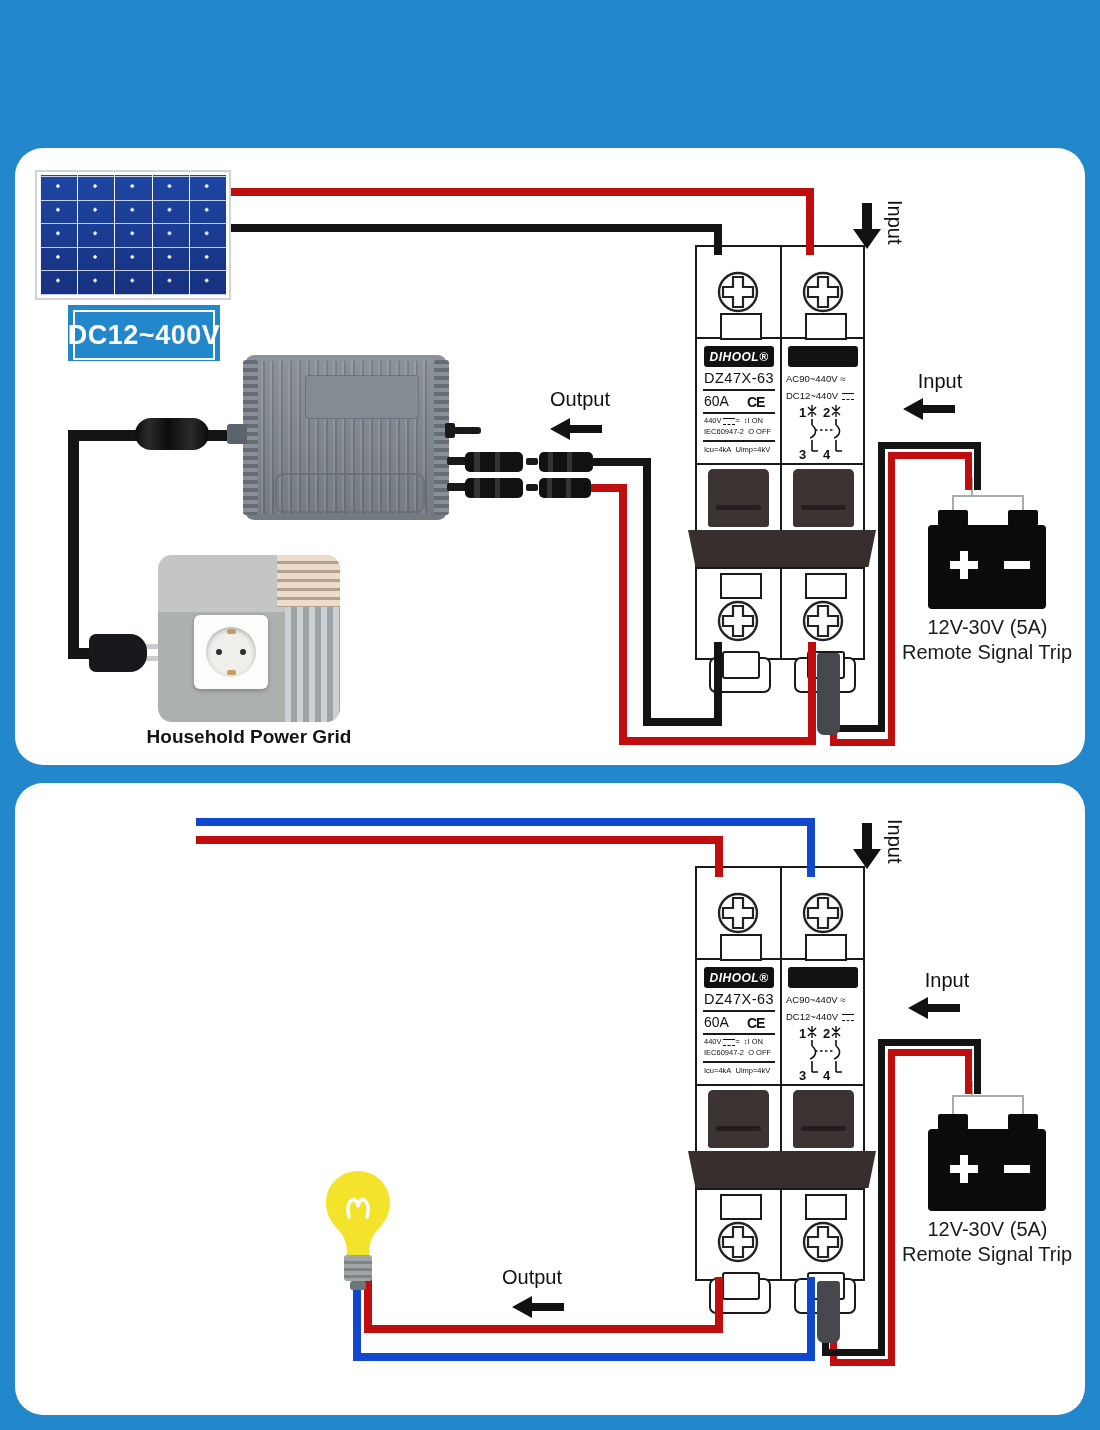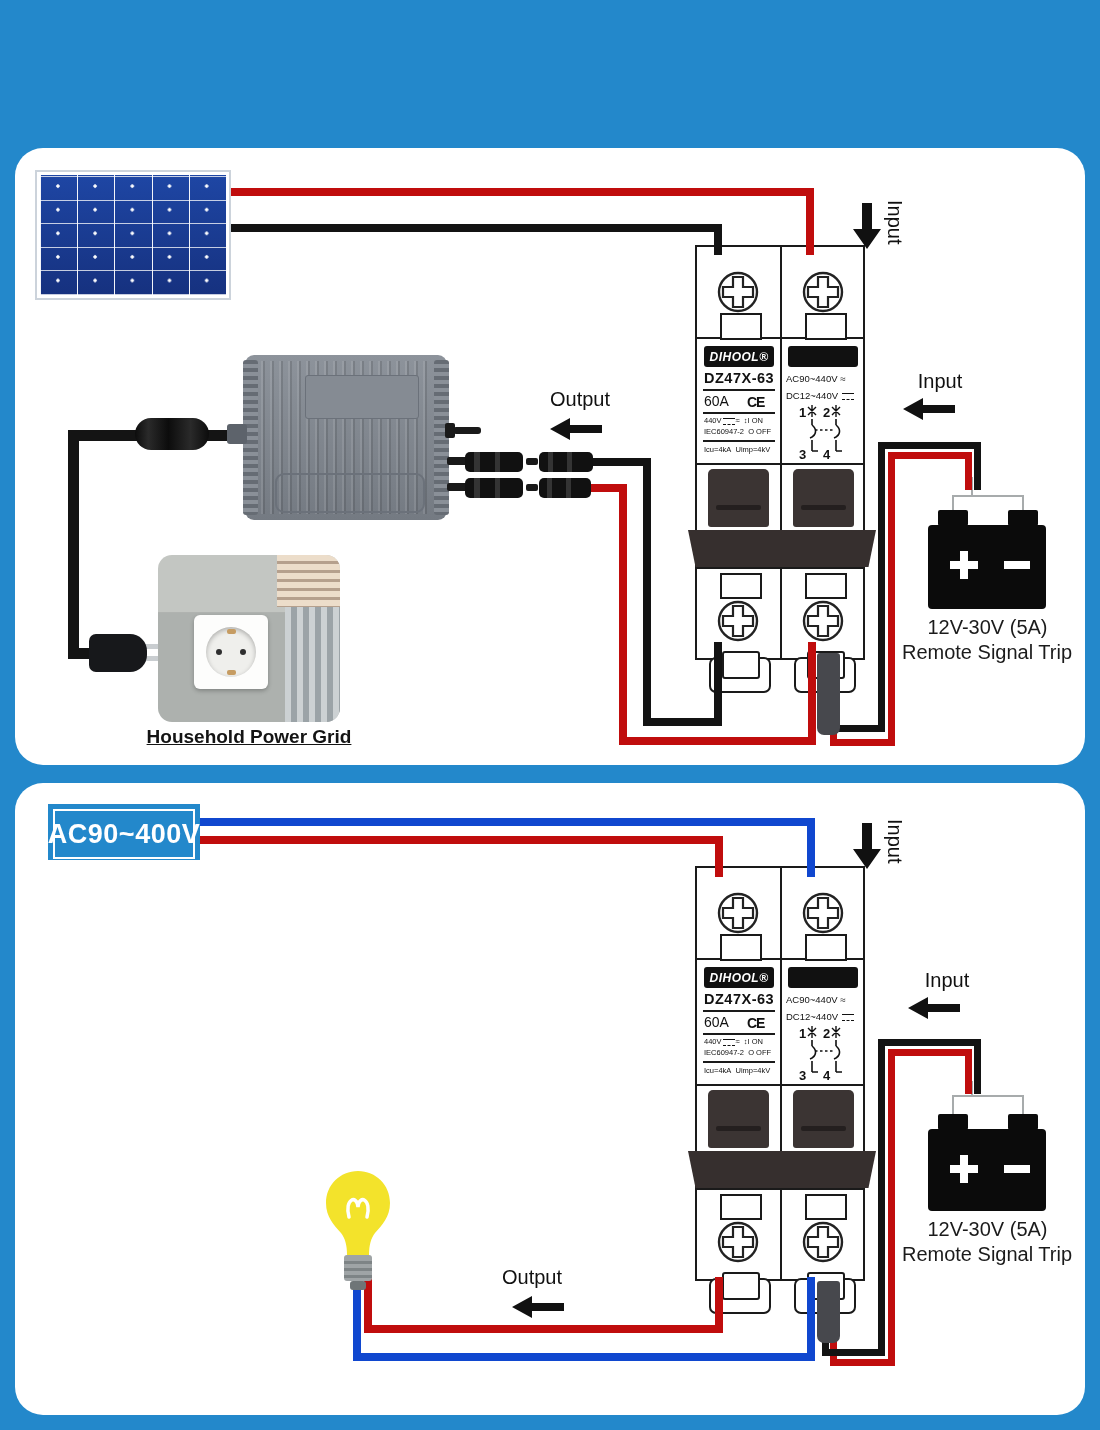--- a/index.html
+++ b/index.html
@@ -65,21 +65,21 @@
   
   .breaker-slot{width:170px;height:415px;z-index:1;}
   .breaker{position:relative;width:170px;height:415px;background:#fff;border:2px solid #1a1a1a;box-sizing:border-box;}
   .bk-vline{left:83px;top:0;width:2px;height:100%;background:#1a1a1a;}
   .bk-hline{left:0;width:100%;height:2px;background:#1a1a1a;}
   .screw{z-index:1;}
   .bk-rect{border:2px solid #1a1a1a;background:#fff;}
   .bk-logo{left:7px;top:99px;width:70px;height:21px;background:#111;border-radius:3px;color:#fff;
     display:flex;align-items:center;justify-content:center;font-size:12px;font-weight:bold;font-style:italic;letter-spacing:.5px;}
   .bk-bar{left:91px;top:99px;width:70px;height:21px;background:#111;border-radius:3px;}
-  .bk-model{left:7px;top:123px;font-size:14.5px;font-weight:bold;color:#111;letter-spacing:.5px;}
+  .bk-model{left:7px;top:123px;font-size:14.5px;font-weight:normal;color:#111;letter-spacing:.5px;}
   .bk-rule{left:6px;width:72px;height:2px;background:#1a1a1a;}
   .bk-amp{left:7px;top:146px;font-size:14px;color:#111;}
   .bk-ce{left:50px;top:147px;font-size:14px;font-weight:bold;color:#111;letter-spacing:-1px;}
   .bk-tiny{font-size:7.5px;color:#111;line-height:10px;white-space:nowrap;}
   .dcsym{display:inline-block;width:12px;height:7px;position:relative;vertical-align:middle;margin:0 1px;}
   .dcsym::before{content:"";position:absolute;left:0;right:0;top:0;border-top:1.5px solid #111;}
   .dcsym::after{content:"";position:absolute;left:0;right:0;bottom:0;border-top:1.5px dashed #111;}
   .bk-ac1{left:89px;top:126px;font-size:9.5px;color:#111;white-space:nowrap;}
   .bk-ac2{left:89px;top:143px;font-size:9.5px;color:#111;white-space:nowrap;}
   .handle{top:222px;width:61px;height:58px;background:#3b3433;border-radius:5px 5px 3px 3px;z-index:1;}
@@ -109,20 +109,23 @@
 </head>
 <body>
 
 <div class="page">
 
   <section class="abs panel" id="panel1">
     <div class="abs solar">
       <div class="solar-grid"></div>
     </div>
 
+    <div class="abs srclabel" style="left:53px;top:157px;width:152px;height:56px;">
+      <div class="inner">DC12~400V</div>
+    </div>
 
     <div class="wireseg" style="background: rgb(167, 171, 172); left: 937px; top: 347px; width: 2px; height: 18px;"></div>
       <div class="wireseg" style="background: rgb(167, 171, 172); left: 1007px; top: 347px; width: 2px; height: 18px;"></div>
       <div class="wireseg" style="background: rgb(167, 171, 172); left: 937px; top: 347px; width: 72px; height: 2px;"></div>
       <div class="wireseg" style="background: rgb(167, 171, 172); left: 956px; top: 329px; width: 2px; height: 20px;"></div>
       <div class="wireseg" style="background: rgb(192, 13, 13); left: 949.5px; top: 303.5px; width: 7px; height: 38px;"></div>
       <div class="wireseg" style="background: rgb(192, 13, 13); left: 872.5px; top: 303.5px; width: 84px; height: 7px;"></div>
       <div class="wireseg" style="background: rgb(192, 13, 13); left: 872.5px; top: 303.5px; width: 7px; height: 294px;"></div>
       <div class="wireseg" style="background: rgb(192, 13, 13); left: 814.5px; top: 590.5px; width: 65px; height: 7px;"></div>
       <div class="wireseg" style="background: rgb(192, 13, 13); left: 814.5px; top: 562.5px; width: 7px; height: 35px;"></div>
@@ -180,21 +183,21 @@
       <div class="curtain"></div>
       <div class="plate">
         <div class="socket">
           <div class="hole" style="left:10px;"></div>
           <div class="hole" style="right:10px;"></div>
           <div class="clip" style="top:2px;"></div>
           <div class="clip" style="bottom:2px;"></div>
         </div>
       </div>
     </div>
-    <div class="abs caption" style="left:84px;top:578px;width:300px;text-decoration:underline;">Household Power Grid</div>
+    <div class="abs caption" style="left:84px;top:578px;width:300px;">Household Power Grid</div>
 
     <div class="abs breaker-slot" style="left:680px;top:97px;">
   <div class="breaker">
     <div class="abs bk-vline"></div>
     <div class="abs bk-hline" style="top:90px;"></div>
     <div class="abs bk-hline" style="top:216px;"></div>
     <div class="abs bk-hline" style="top:320px;"></div>
 
     <svg class="abs screw" style="left:19px;top:23px;" width="44" height="44" viewBox="0 0 44 44">
       <circle cx="22" cy="22" r="19" fill="#fff" stroke="#222" stroke-width="2.4"></circle>
@@ -275,23 +278,20 @@
     <div class="abs bat-term" style="left:993px;top:362px;"></div>
     <div class="abs bat-body" style="left:913px;top:377px;">
       <div class="bat-plus"></div>
       <div class="bat-minus"></div>
     </div>
     <div class="abs bat-text" style="left:880px;top:468px;width:185px;">12V-30V (5A)</div>
     <div class="abs bat-text" style="left:862px;top:493px;width:220px;">Remote Signal Trip</div>
   </section>
 
   <section class="abs panel" id="panel2">
-    <div class="abs srclabel" style="left:33px;top:21px;width:152px;height:56px;">
-      <div class="inner">AC90~400V</div>
-    </div>
 
     <div class="abs breaker-slot" style="left:680px;top:83px;">
   <div class="breaker">
     <div class="abs bk-vline"></div>
     <div class="abs bk-hline" style="top:90px;"></div>
     <div class="abs bk-hline" style="top:216px;"></div>
     <div class="abs bk-hline" style="top:320px;"></div>
 
     <svg class="abs screw" style="left:19px;top:23px;" width="44" height="44" viewBox="0 0 44 44">
       <circle cx="22" cy="22" r="19" fill="#fff" stroke="#222" stroke-width="2.4"></circle>

